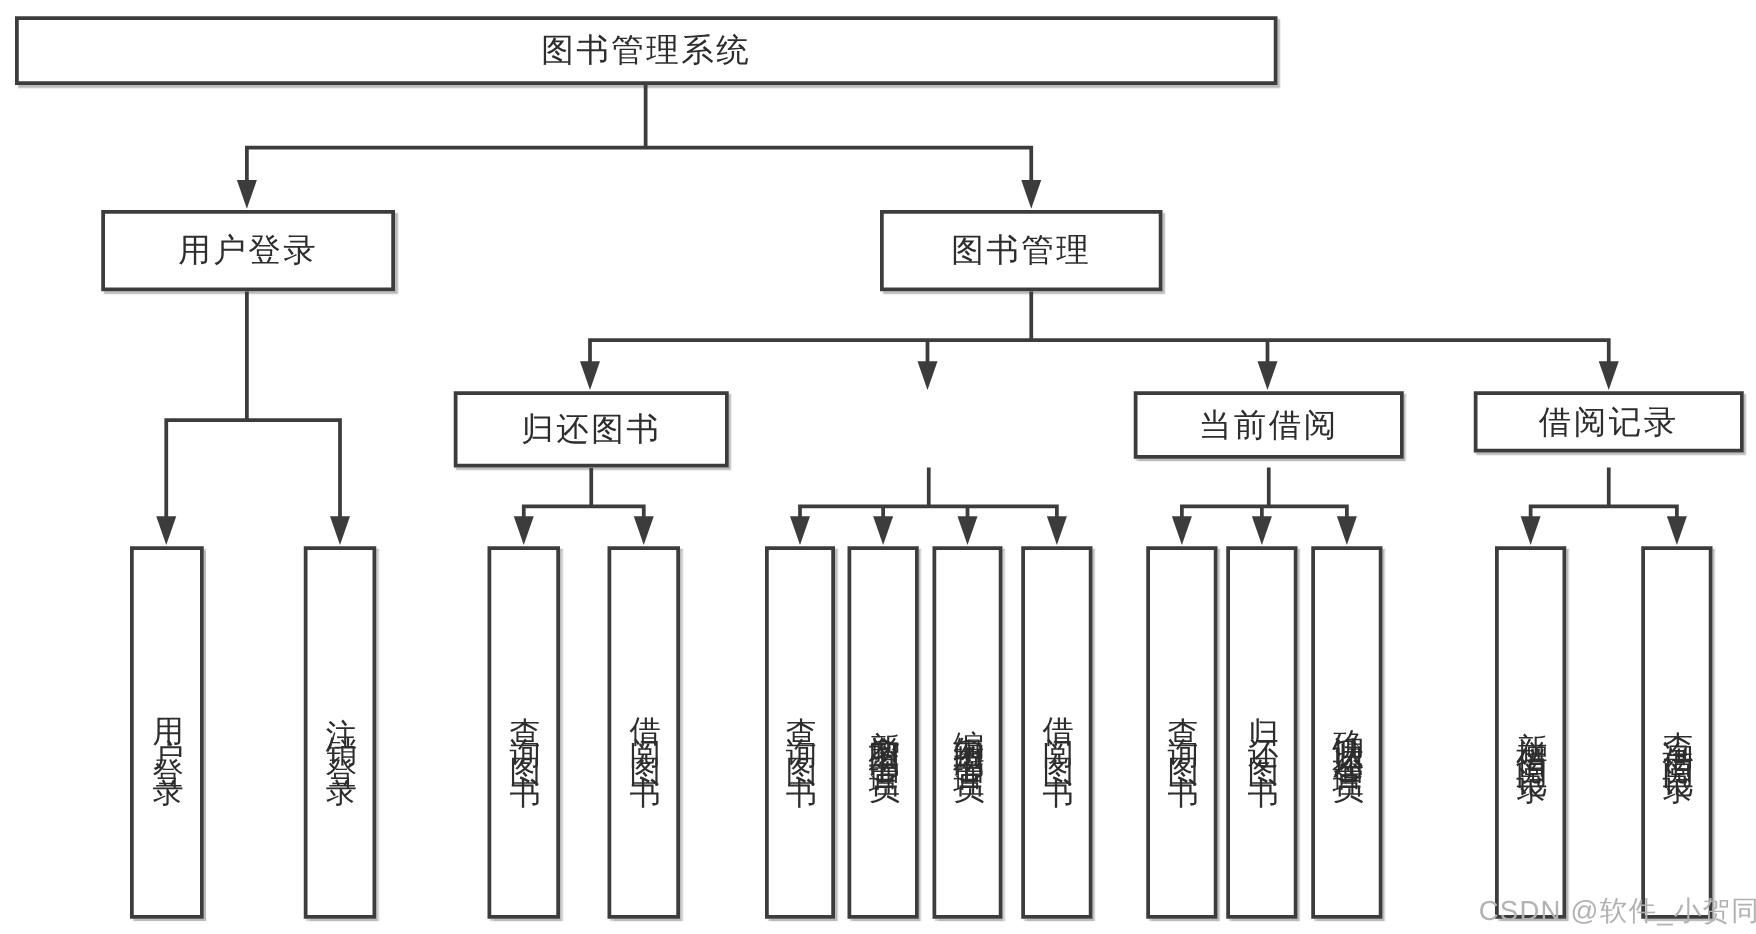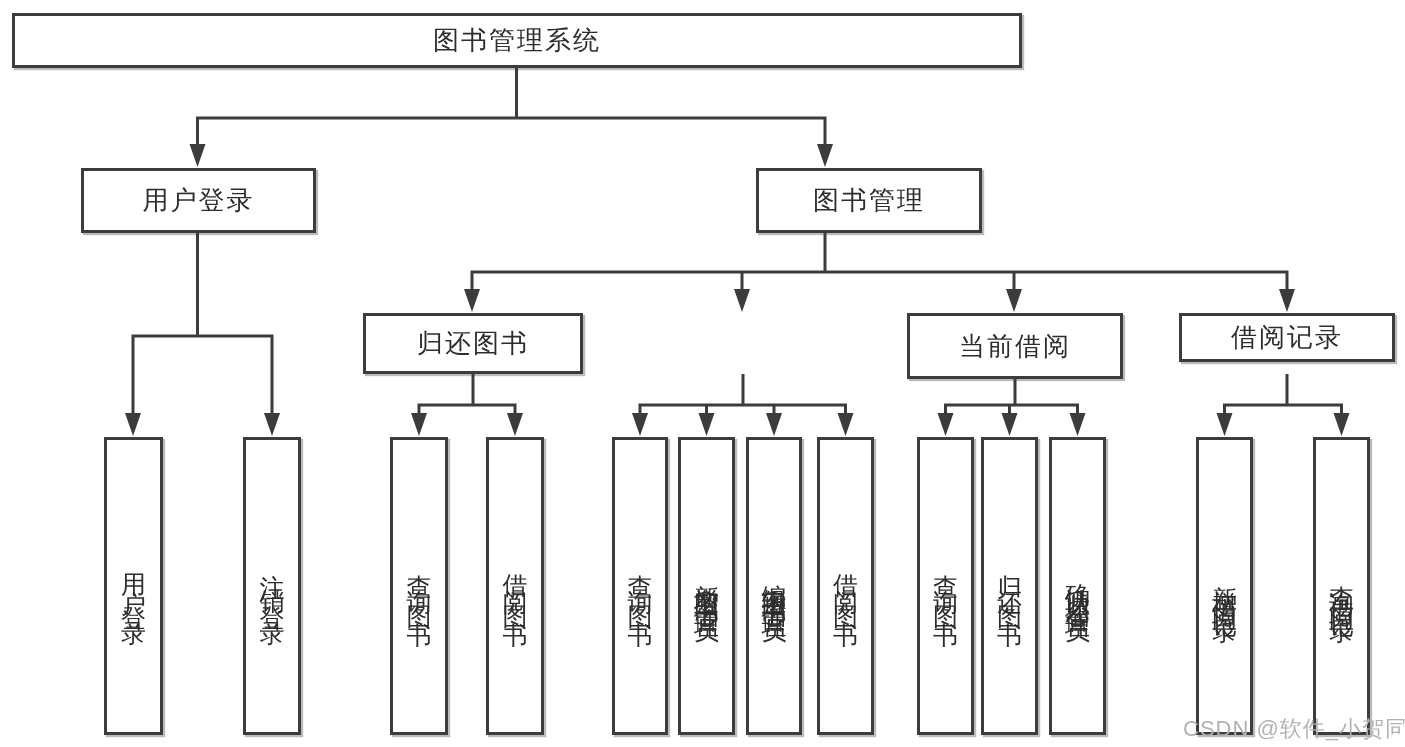--- a/index.html
+++ b/index.html
@@ -5,21 +5,20 @@
   html, body { margin: 0; padding: 0; background: #ffffff; }
   * { box-sizing: border-box; }
   .canvas {
     position: relative;
     width: 1405px;
     height: 747px;
     background: #ffffff;
     overflow: hidden;
     font-family: "Liberation Sans", sans-serif;
     color: #2d2d2d;
-    border-radius: 31px;
   }
   .connectors {
     position: absolute;
     left: 0; top: 0;
     width: 1405px; height: 747px;
     pointer-events: none;
   }
   .node {
     position: absolute;
     border: 3px solid #3c3c3c;
@@ -118,28 +117,28 @@
     </g>
   </svg>
 
   <div class="node node-h" style="left:12px; top:13px; width:1010px; height:55px;">
     <span>图书管理系统</span>
   </div>
 
   <div class="node node-h" style="left:81px; top:168px; width:235px; height:65px;">
     <span>用户登录</span>
   </div>
-  <div class="node node-h" style="left:756px; top:168px; width:226px; height:65px;font-family:Liberation Serif, serif;">
+  <div class="node node-h" style="left:704px; top:168px; width:226px; height:65px;font-family:Liberation Serif, serif;">
     <span>图书管理</span>
   </div>
 
   <div class="node node-h" style="left:363px; top:313px; width:220px; height:61px;">
     <span>归还图书</span>
   </div>
-  <div class="node node-h" style="left:907px; top:313px; width:216px; height:66px;">
+  <div class="node node-h" style="left:907px; top:313px; width:216px; height:54px;">
     <span>当前借阅</span>
   </div>
   <div class="node node-h" style="left:1179px; top:313px; width:216px; height:49px;">
     <span>借阅记录</span>
   </div>
 
   <div class="node leaf leaf-loose" style="left:104px; top:437px; width:59px; height:298px;">
     <span>用户登录</span>
   </div>
   <div class="node leaf leaf-loose" style="left:243px; top:437px; width:58px; height:298px;">

